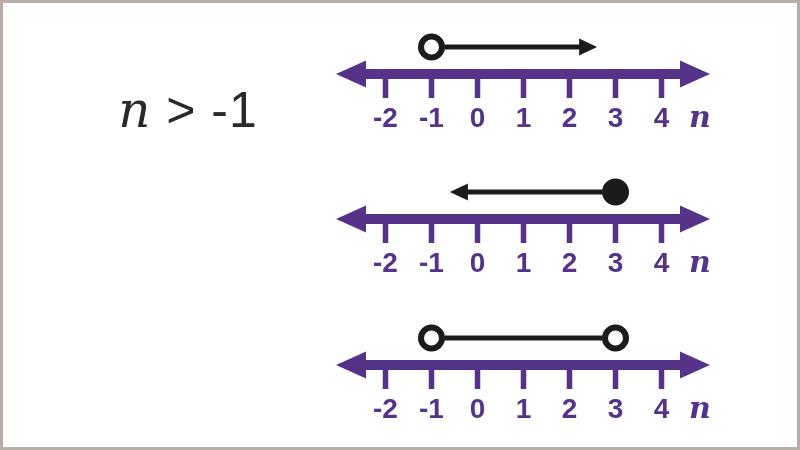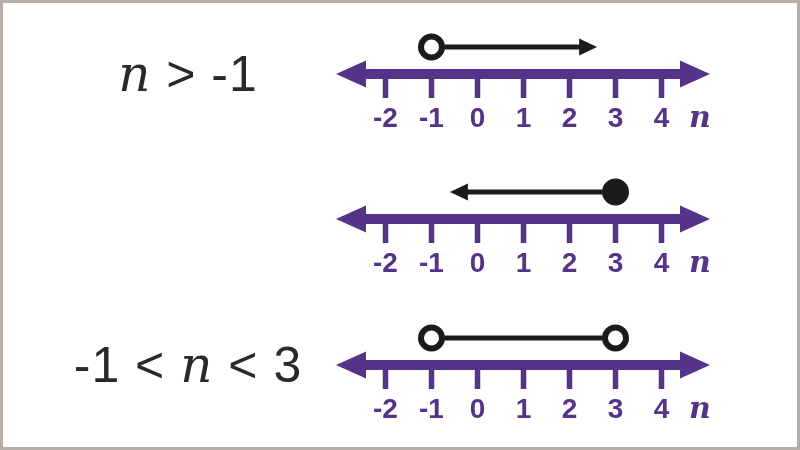--- a/index.html
+++ b/index.html
@@ -19,20 +19,21 @@
     position: absolute;
     left: 30px;
     width: 310px;
     text-align: center;
     font-size: 50px;
     line-height: 54px;
     font-weight: 500;
     color: #2b282a;
     letter-spacing: 1px;
     white-space: nowrap;
+    margin-top: 36px;
   }
   .row-label .var {
     font-family: "DejaVu Serif", serif;
     font-style: italic;
     font-weight: 500;
   }
   #label-0 { top: 44px; }
   #label-1 { top: 189px; }
   #label-2 { top: 335px; }
 
@@ -47,21 +48,20 @@
   #numline-2 { top: 308px; }
 </style>
 </head>
 <body>
 
 <div class="canvas">
 
   <div class="row-label" id="label-0"><span></span><span class="var">n</span><span> &gt; -1</span></div>
 
 
-  <div class="row-label" id="label-2"><span>-1 &lt; </span><span class="var">n</span><span> &lt; 3</span></div>
 
   <svg class="numline" id="numline-0" viewBox="0 0 400 118">
       <line x1="34" y1="54" x2="366" y2="54" stroke="#543389" stroke-width="10"></line>
       <polygon points="11,54 41,40.5 41,67.5" fill="#543389"></polygon>
       <polygon points="385,54 355,40.5 355,67.5" fill="#543389"></polygon>
       <line x1="60.5" y1="54" x2="60.5" y2="78" stroke="#543389" stroke-width="5.5"></line>
       <text x="60.5" y="107" fill="#543389" text-anchor="middle" font-size="28" font-weight="bold" font-family="&quot;Liberation Sans&quot;, sans-serif">-2</text>
       <line x1="106.5" y1="54" x2="106.5" y2="78" stroke="#543389" stroke-width="5.5"></line>
       <text x="106.5" y="107" fill="#543389" text-anchor="middle" font-size="28" font-weight="bold" font-family="&quot;Liberation Sans&quot;, sans-serif">-1</text>
       <line x1="152.5" y1="54" x2="152.5" y2="78" stroke="#543389" stroke-width="5.5"></line>

